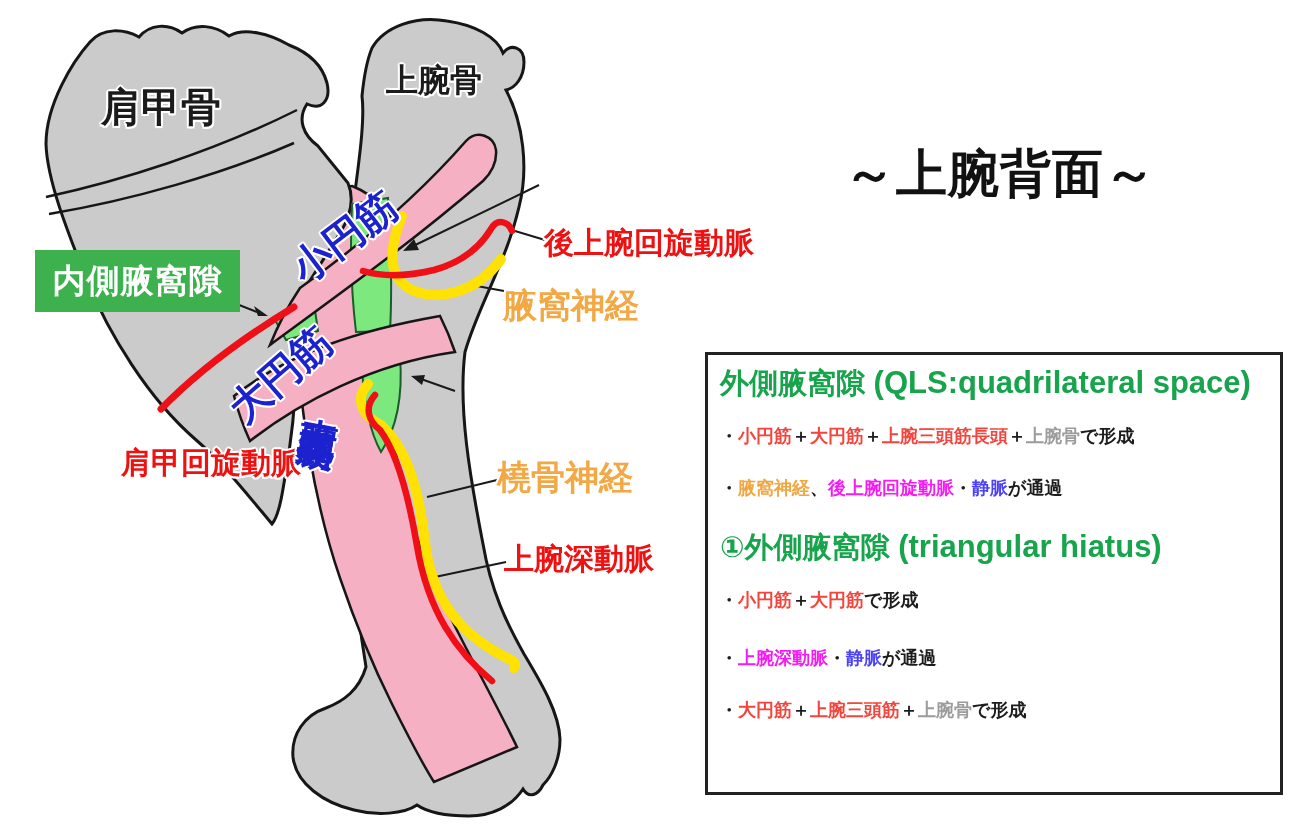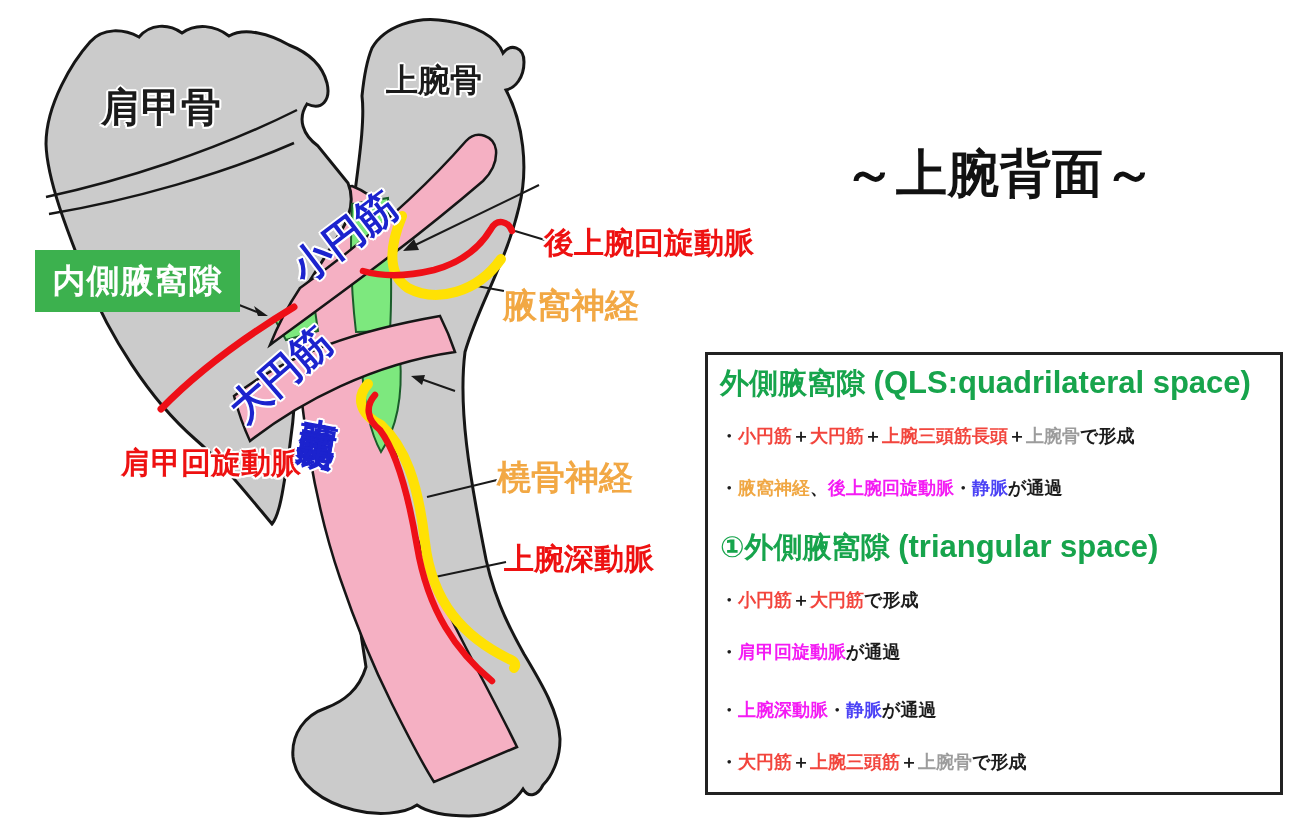--- a/index.html
+++ b/index.html
@@ -108,23 +108,22 @@
   <div class="lbl blue-lbl outline-white rot" style="left:235px;top:393px;transform:rotate(-41deg);">大円筋</div>
   <div class="lbl blue-lbl outline-white vert" style="left:308px;top:386px;font-size:38px;transform:rotate(10deg);">上腕三頭筋長頭</div>
 
   <div id="panel">
     <section class="panel-section">
       <h3><span class="jp">外側腋窩隙</span><span class="en"> (QLS:quadrilateral space)</span></h3>
       <p class="panel-line"><span style="color: rgb(28, 28, 28);">・</span><span style="color: rgb(242, 69, 61);">小円筋</span><span style="color: rgb(28, 28, 28);">＋</span><span style="color: rgb(242, 69, 61);">大円筋</span><span style="color: rgb(28, 28, 28);">＋</span><span style="color: rgb(242, 69, 61);">上腕三頭筋長頭</span><span style="color: rgb(28, 28, 28);">＋</span><span style="color: rgb(156, 156, 156);">上腕骨</span><span style="color: rgb(28, 28, 28);">で形成</span></p>
       <p class="panel-line"><span style="color: rgb(28, 28, 28);">・</span><span style="color: rgb(240, 167, 67);">腋窩神経</span><span style="color: rgb(28, 28, 28);">、</span><span style="color: rgb(244, 27, 244);">後上腕回旋動脈</span><span style="color: rgb(28, 28, 28);">・</span><span style="color: rgb(75, 66, 245);">静脈</span><span style="color: rgb(28, 28, 28);">が通過</span></p>
     </section>
     <section class="panel-section">
-      <h3><span class="jp">①外側腋窩隙</span><span class="en"> (triangular space)</span></h3>
+      <h3><span class="jp">①外側腋窩隙</span><span class="en"> (triangular hiatus)</span></h3>
       <p class="panel-line"><span style="color: rgb(28, 28, 28);">・</span><span style="color: rgb(242, 69, 61);">小円筋</span><span style="color: rgb(28, 28, 28);">＋</span><span style="color: rgb(242, 69, 61);">大円筋</span><span style="color: rgb(28, 28, 28);">で形成</span></p>
-      <p class="panel-line"><span style="color: rgb(28, 28, 28);">・</span><span style="color: rgb(244, 27, 244);">肩甲回旋動脈</span><span style="color: rgb(28, 28, 28);">が通過</span></p>
     </section>
     <section class="panel-section">
       <p class="panel-line"><span style="color: rgb(28, 28, 28);">・</span><span style="color: rgb(244, 27, 244);">上腕深動脈</span><span style="color: rgb(28, 28, 28);">・</span><span style="color: rgb(75, 66, 245);">静脈</span><span style="color: rgb(28, 28, 28);">が通過</span></p>
       <p class="panel-line"><span style="color: rgb(28, 28, 28);">・</span><span style="color: rgb(242, 69, 61);">大円筋</span><span style="color: rgb(28, 28, 28);">＋</span><span style="color: rgb(242, 69, 61);">上腕三頭筋</span><span style="color: rgb(28, 28, 28);">＋</span><span style="color: rgb(156, 156, 156);">上腕骨</span><span style="color: rgb(28, 28, 28);">で形成</span></p>
     </section>
   </div>
 
 </div>
 
 </body></html>

